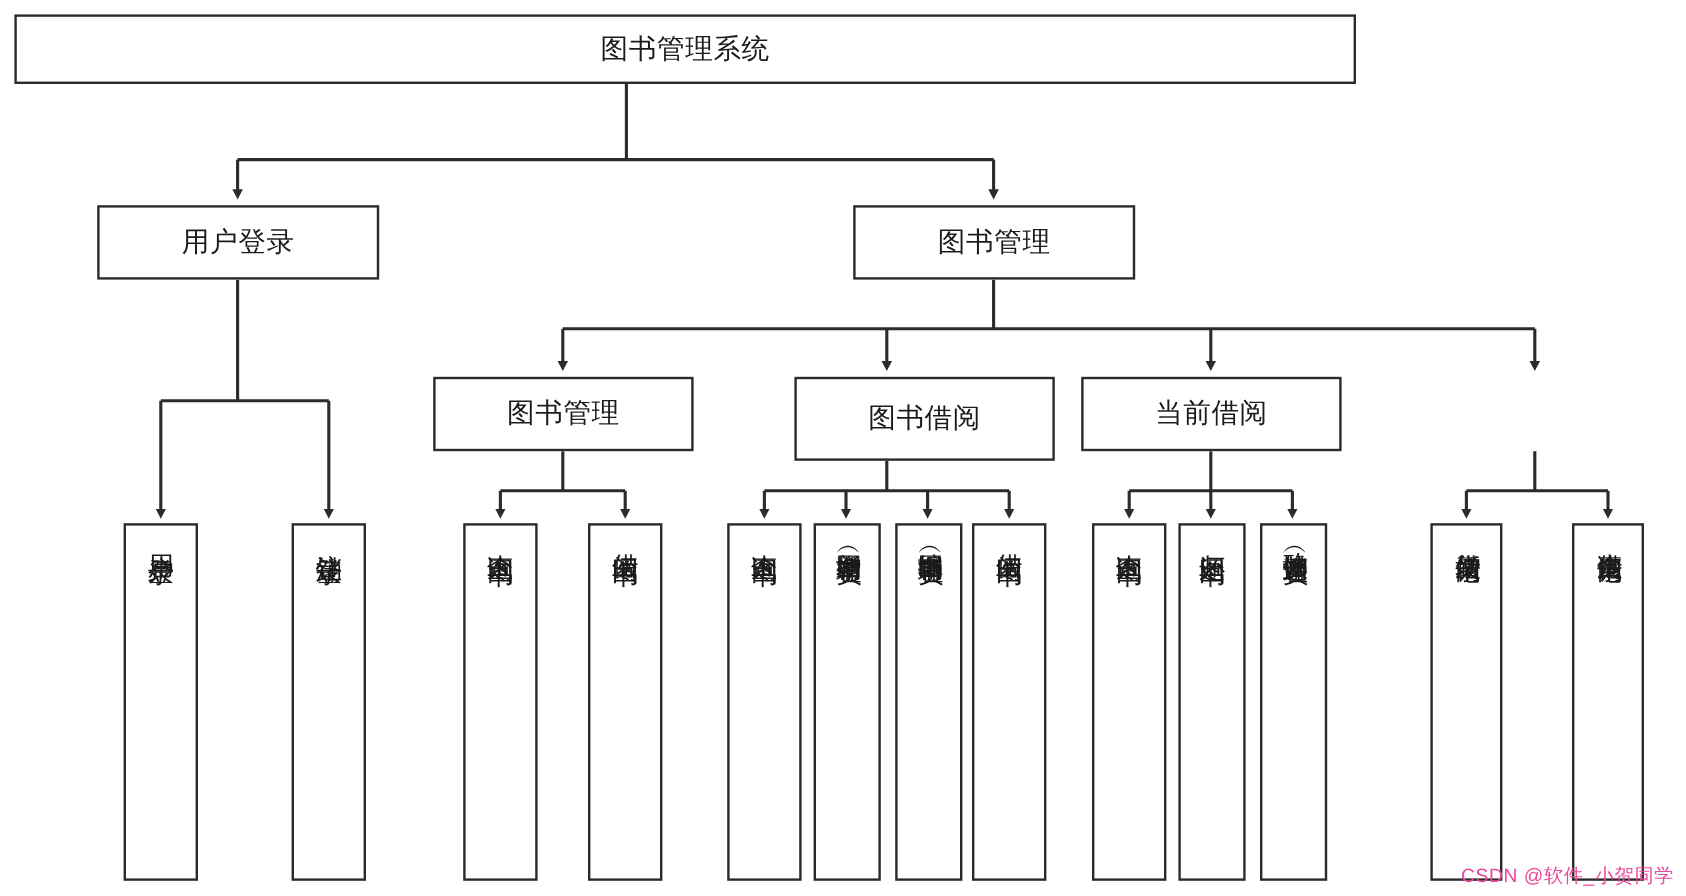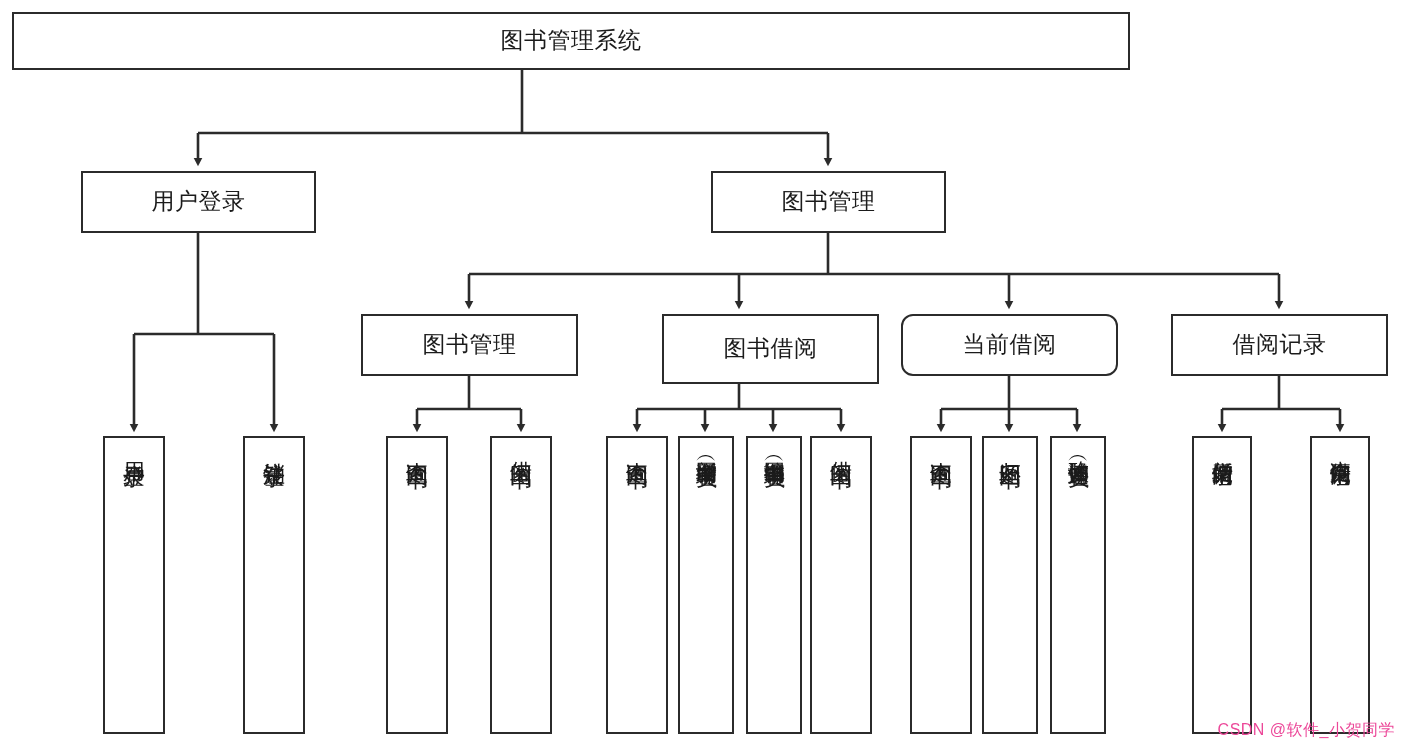--- a/index.html
+++ b/index.html
@@ -143,27 +143,24 @@
   </div>
 
   <div class="node horizontal" style="left:361px; top:314px; width:217px; height:62px;">
     <span class="node-label">图书管理</span>
   </div>
 
   <div class="node horizontal" style="left:631px; top:314px; width:217px; height:70px;margin-left:31px;">
     <span class="node-label">图书借阅</span>
   </div>
 
-  <div class="node horizontal" style="left:901px; top:314px; width:217px; height:62px;border-radius:12px;">
+  <div class="node horizontal" style="left:901px; top:314px; width:217px; height:62px;">
     <span class="node-label">当前借阅</span>
   </div>
 
-  <div class="node horizontal" style="left:1171px; top:314px; width:217px; height:62px;">
-    <span class="node-label">借阅记录</span>
-  </div>
 
   <div class="node vertical" style="left:103px; top:436px; width:62px; height:298px;">
     <span class="node-label">用户登录</span>
   </div>
 
   <div class="node vertical" style="left:243px; top:436px; width:62px; height:298px;">
     <span class="node-label">注销登录</span>
   </div>
 
   <div class="node vertical" style="left:386px; top:436px; width:62px; height:298px;">

